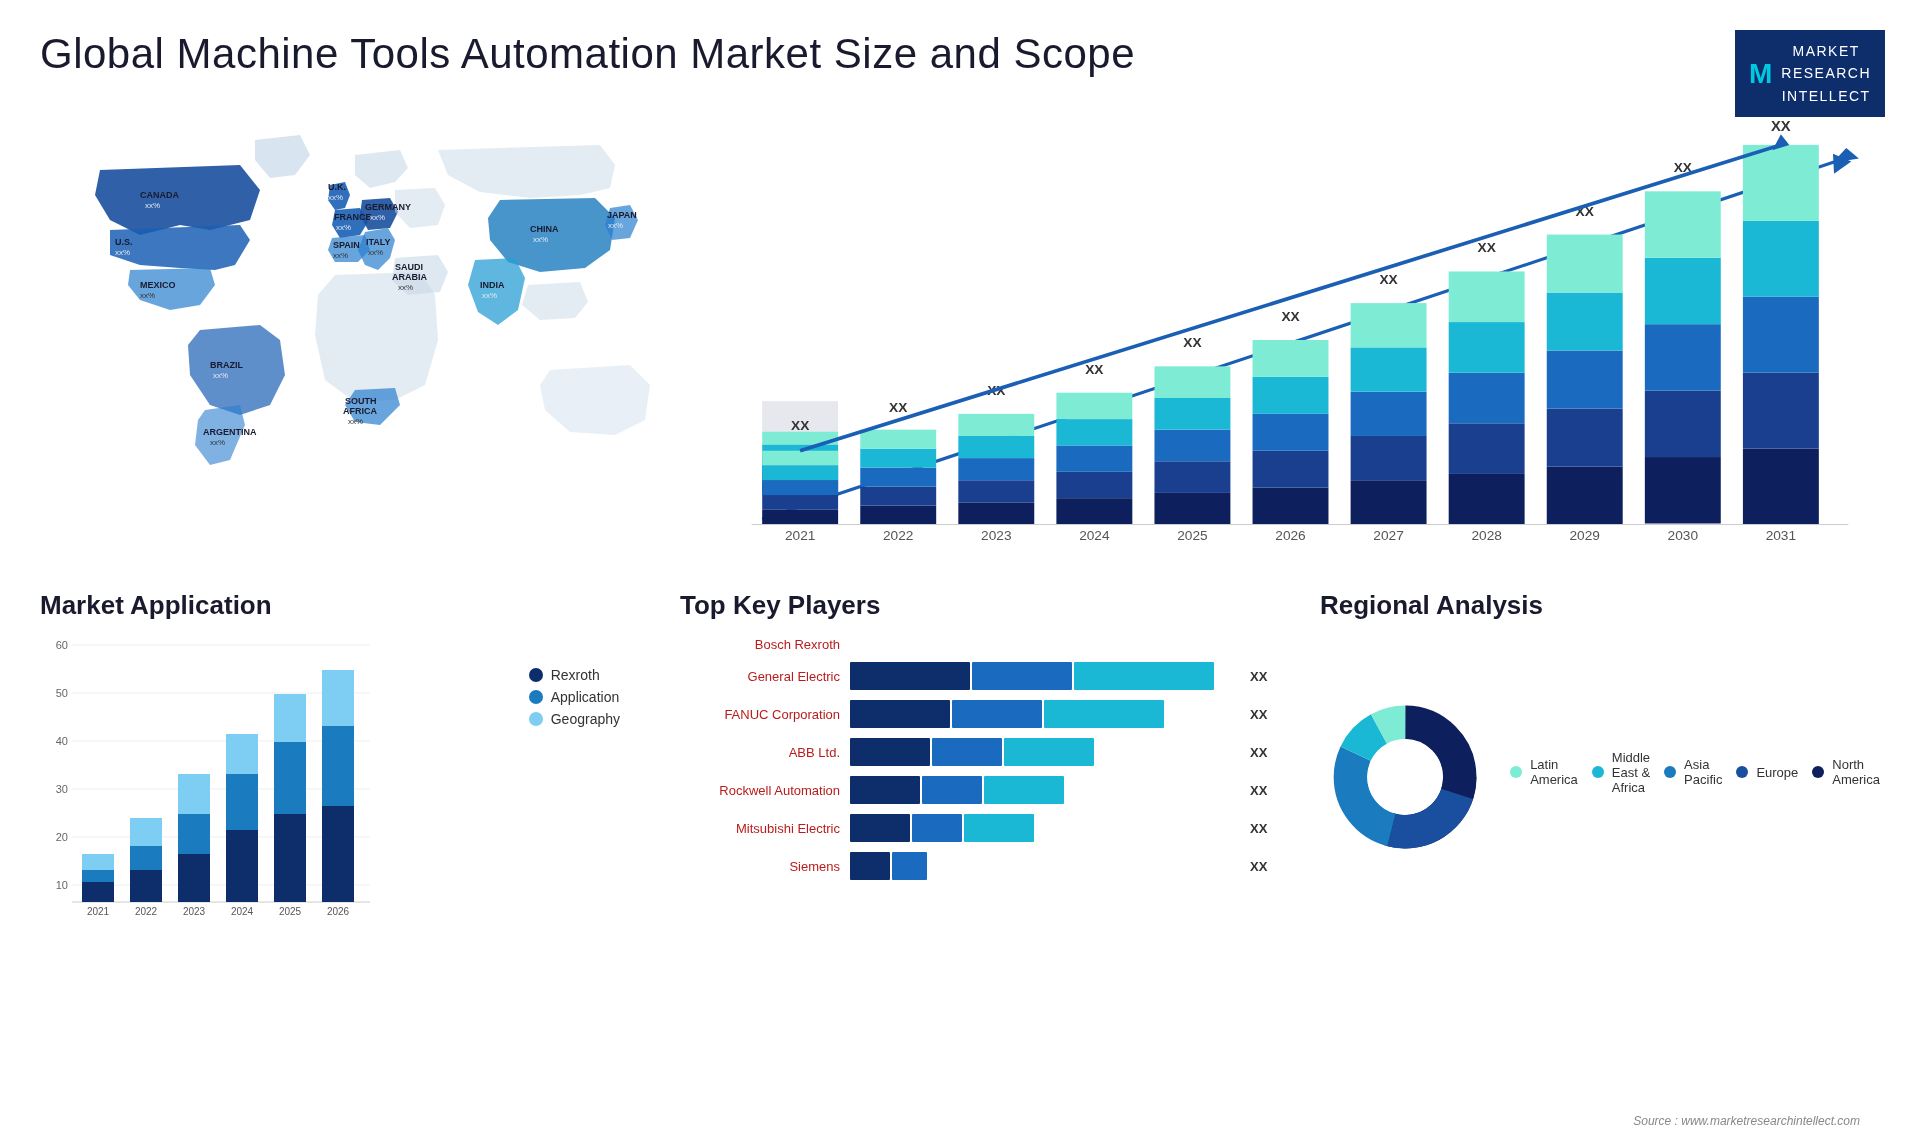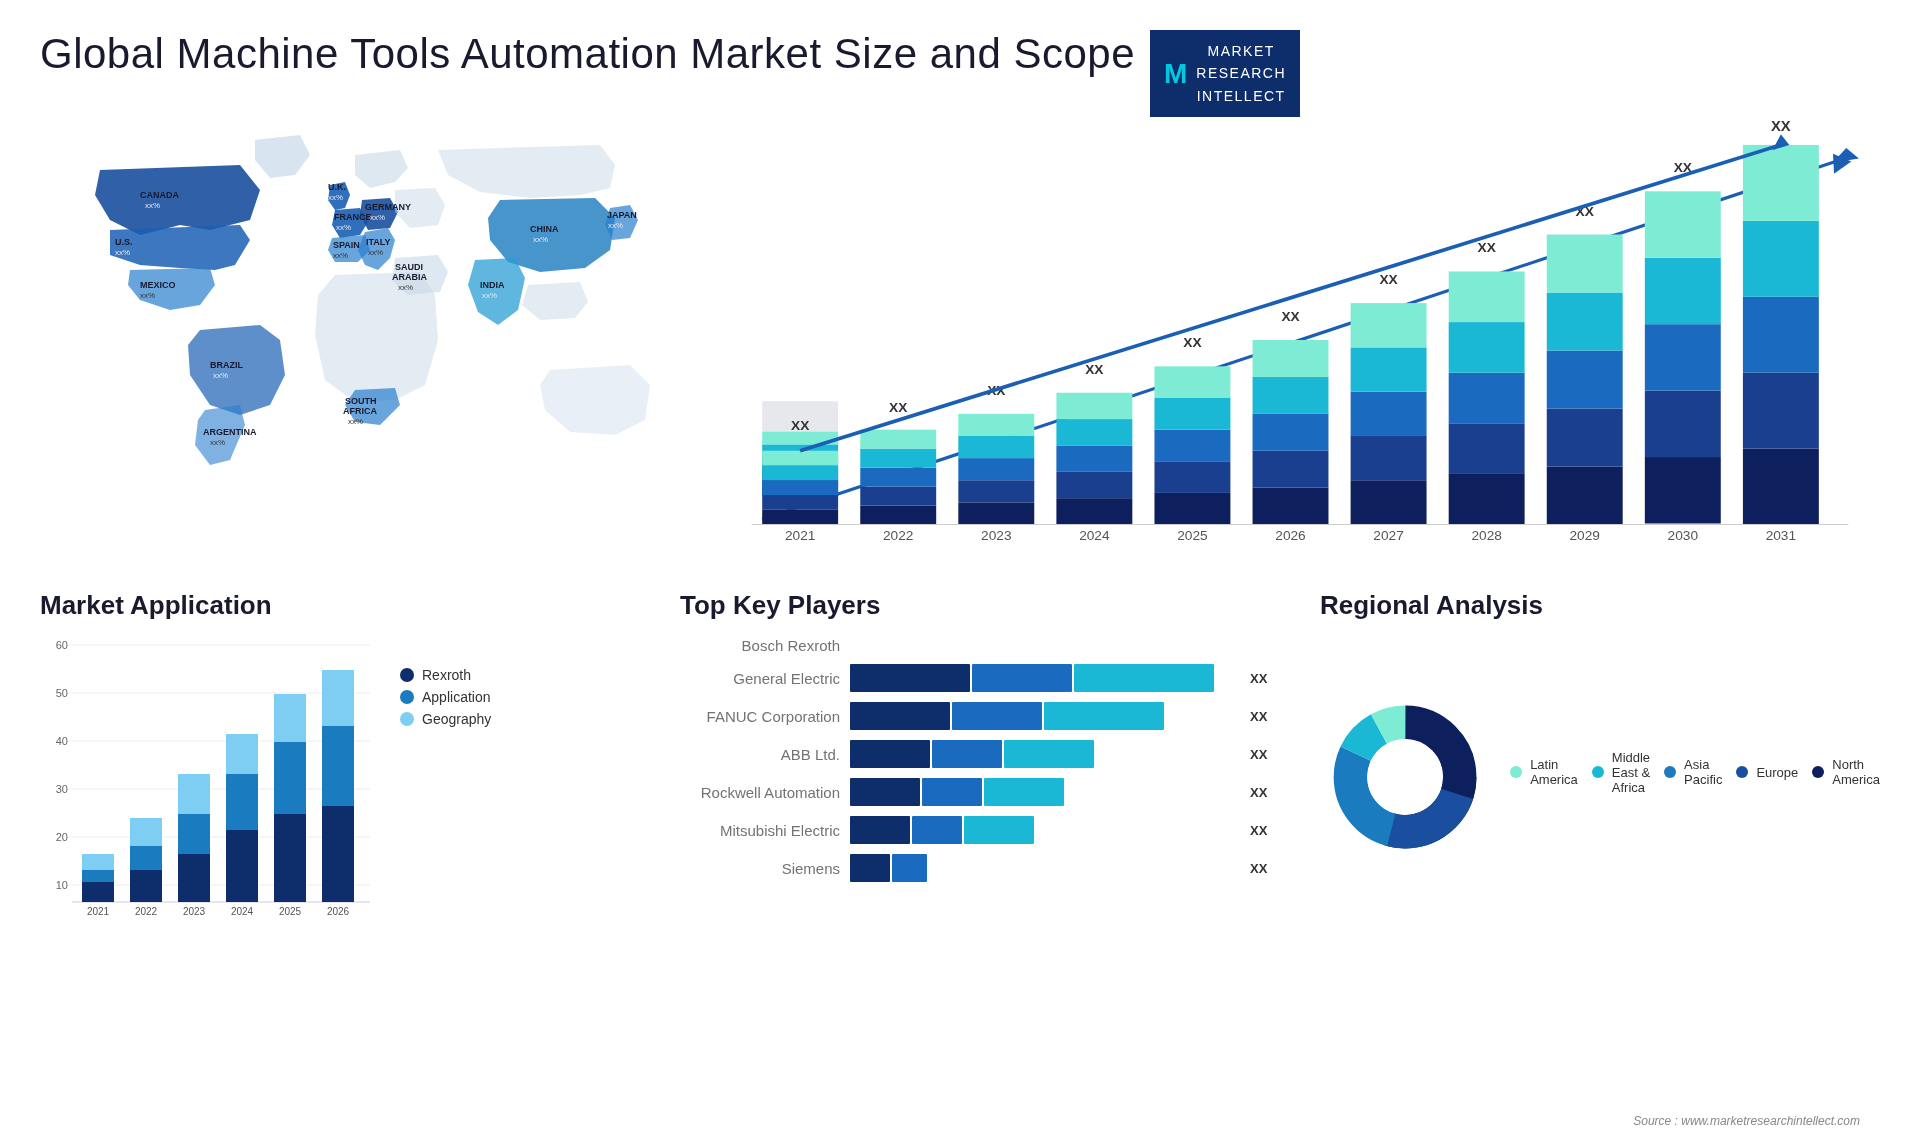--- a/index.html
+++ b/index.html
@@ -8,20 +8,21 @@
       height: 1146px;
       background: #ffffff;
       font-family: 'Arial', sans-serif;
       overflow: hidden;
       position: relative;
     }
 
     
     .header {
       display: flex;
+      justify-content: space-between;
       align-items: flex-start;
       padding: 30px 20px 20px 40px;
     }
     .page-title {
       font-size: 42px;
       font-weight: 400;
       color: #1a1a2e;
       letter-spacing: 0.5px;
     }
     .logo-area {
@@ -72,22 +73,22 @@
       flex-shrink: 0;
     }
     .player-row {
       display: flex;
       align-items: center;
       margin-bottom: 10px;
       gap: 10px;
     }
     .player-name {
       width: 160px;
-      font-size: 15px;
-      color: #737373;
+      font-size: 13px;
+      color: #b91c1c;
       text-align: right;
       flex-shrink: 0;
     }
     .player-bar-container {
       flex: 1;
       height: 28px;
       display: flex;
       gap: 2px;
     }
     .player-bar-seg {
@@ -338,21 +339,21 @@
     <text x="913" y="400" text-anchor="middle" font-size="13" fill="#555">2030</text>
     <text x="1006" y="400" text-anchor="middle" font-size="13" fill="#555">2031</text>
 
     <line x1="76" y1="315" x2="1006" y2="25" stroke="#1a5fb4" stroke-width="3.5"></line>
     <polygon points="1006,15 998,30 1014,25" fill="#1a5fb4"></polygon>
   </svg>
 </div>
 
 <div style="position:absolute; left:40px; top:590px; width:580px; height:520px;">
   <div class="section-title">Market Application</div>
-  <div style="display:flex; gap:20px; align-items:flex-start;">
+  <div style="display:flex; gap:20px; align-items:flex-start;justify-content:space-between;">
     <svg viewBox="0 0 340 280" style="width:340px;height:280px;">
 
       <text x="28" y="12" text-anchor="end" font-size="11" fill="#666">60</text>
       <text x="28" y="60" text-anchor="end" font-size="11" fill="#666">50</text>
       <text x="28" y="108" text-anchor="end" font-size="11" fill="#666">40</text>
       <text x="28" y="156" text-anchor="end" font-size="11" fill="#666">30</text>
       <text x="28" y="204" text-anchor="end" font-size="11" fill="#666">20</text>
       <text x="28" y="252" text-anchor="end" font-size="11" fill="#666">10</text>
 
       <line x1="32" y1="8" x2="330" y2="8" stroke="#eee" stroke-width="1"></line>

